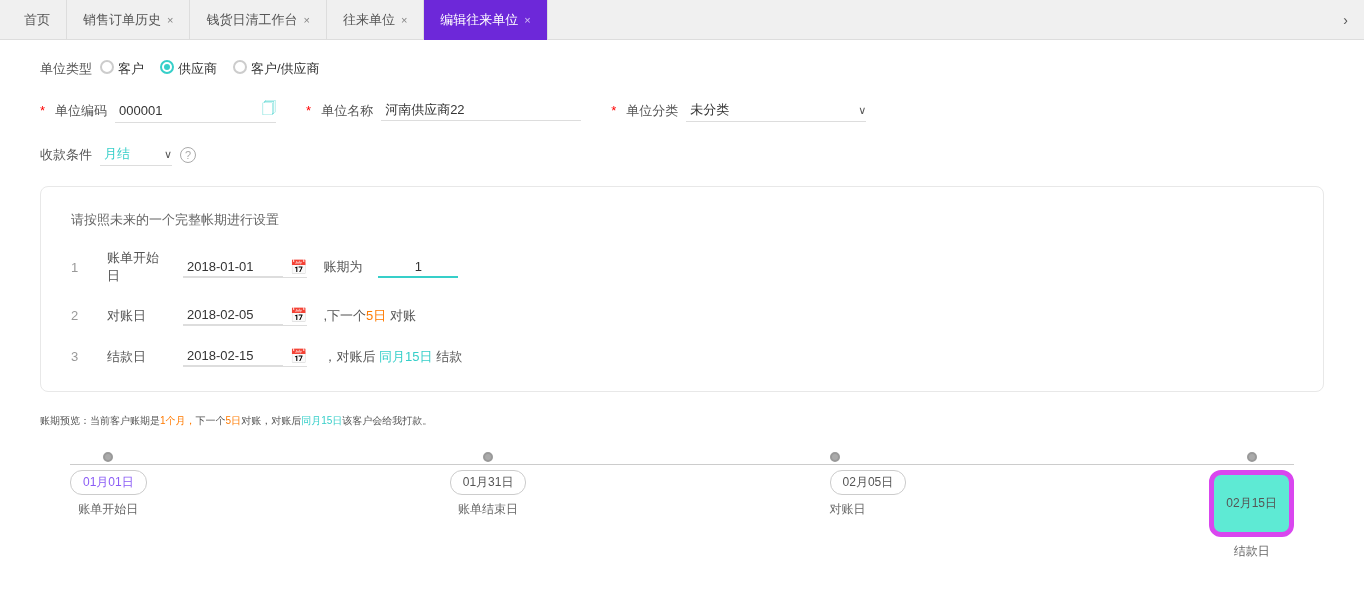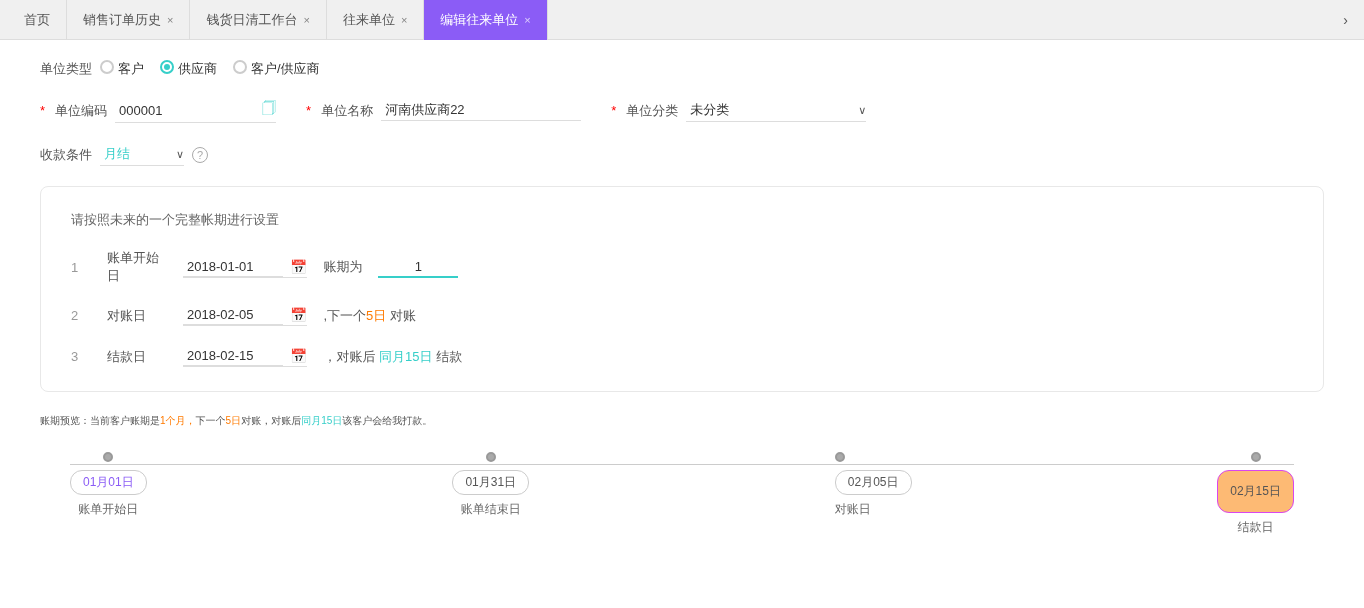--- a/index.html
+++ b/index.html
@@ -20,21 +20,21 @@
       padding: 0 16px;
       height: 40px;
       cursor: pointer;
       font-size: 13px;
       color: #555;
       border-right: 1px solid #ddd;
       white-space: nowrap;
       gap: 6px;
     }
     .tab-item.active {
-      background: #8b5cf6;
+      background: #6d28d9;
       color: #fff;
     }
     .tab-close {
       font-size: 11px;
       opacity: 0.7;
       cursor: pointer;
     }
     .tab-arrow {
       margin-left: auto;
       padding: 0 8px;
@@ -129,21 +129,21 @@
     }
     .calendar-icon {
       color: #36cfc9;
       font-size: 14px;
       cursor: pointer;
     }
     .select-group {
       display: flex;
       align-items: center;
       border-bottom: 1px solid #ddd;
-      gap: 16px;
+      gap: 4px;
     }
     .select-value {
       color: #36cfc9;
       font-size: 13px;
       padding: 2px 4px;
       min-width: 60px;
     }
     .chevron-icon {
       font-size: 11px;
       color: #555;
@@ -389,21 +389,21 @@
         </div>
 
         <div style="display:flex;flex-direction:column;align-items:flex-start;">
           <div style="width:10px;height:10px;border-radius:50%;background:#aaa;border:2px solid #999;margin-bottom:8px;"></div>
           <div style="border:1px solid #ccc;border-radius:12px;padding:3px 12px;font-size:12px;color:#555;background:#fff;white-space:nowrap;">02月05日</div>
           <div style="font-size:12px;color:#666;margin-top:6px;">对账日</div>
         </div>
 
         <div style="display:flex;flex-direction:column;align-items:center;">
           <div style="width:10px;height:10px;border-radius:50%;background:#aaa;border:2px solid #999;margin-bottom:8px;"></div>
-          <div style="border:1px solid #d946ef;border-radius:12px;padding:12px 12px;font-size:12px;color:#555;background:#fdba74;white-space:nowrap;">02月15日</div>
+          <div style="border:5px solid #d946ef;border-radius:12px;padding:20px 12px;font-size:12px;color:#555;background:#5eead4;white-space:nowrap;">02月15日</div>
           <div style="font-size:12px;color:#666;margin-top:6px;">结款日</div>
         </div>
 
       </div>
     </div>
 
   </div>
 
 </div>
 

